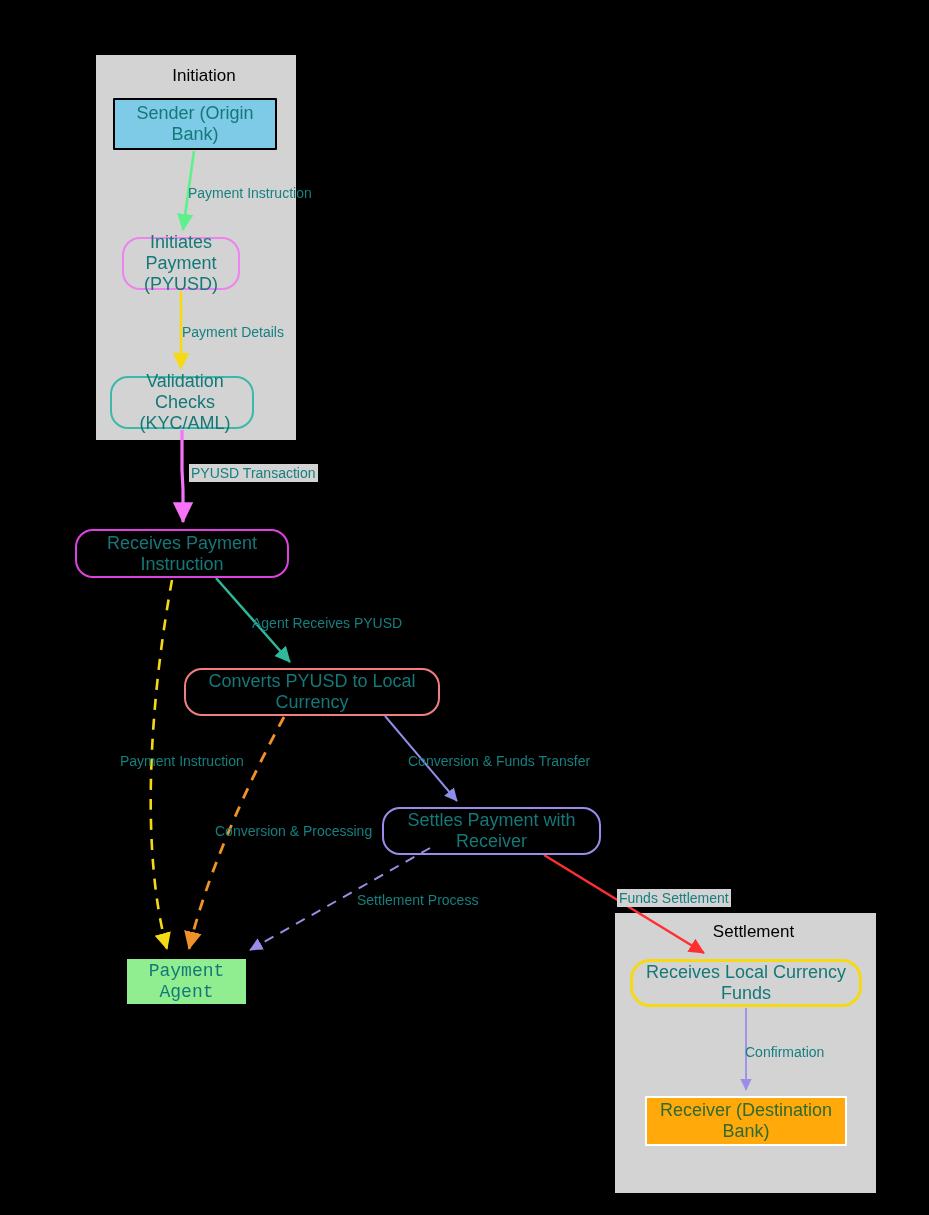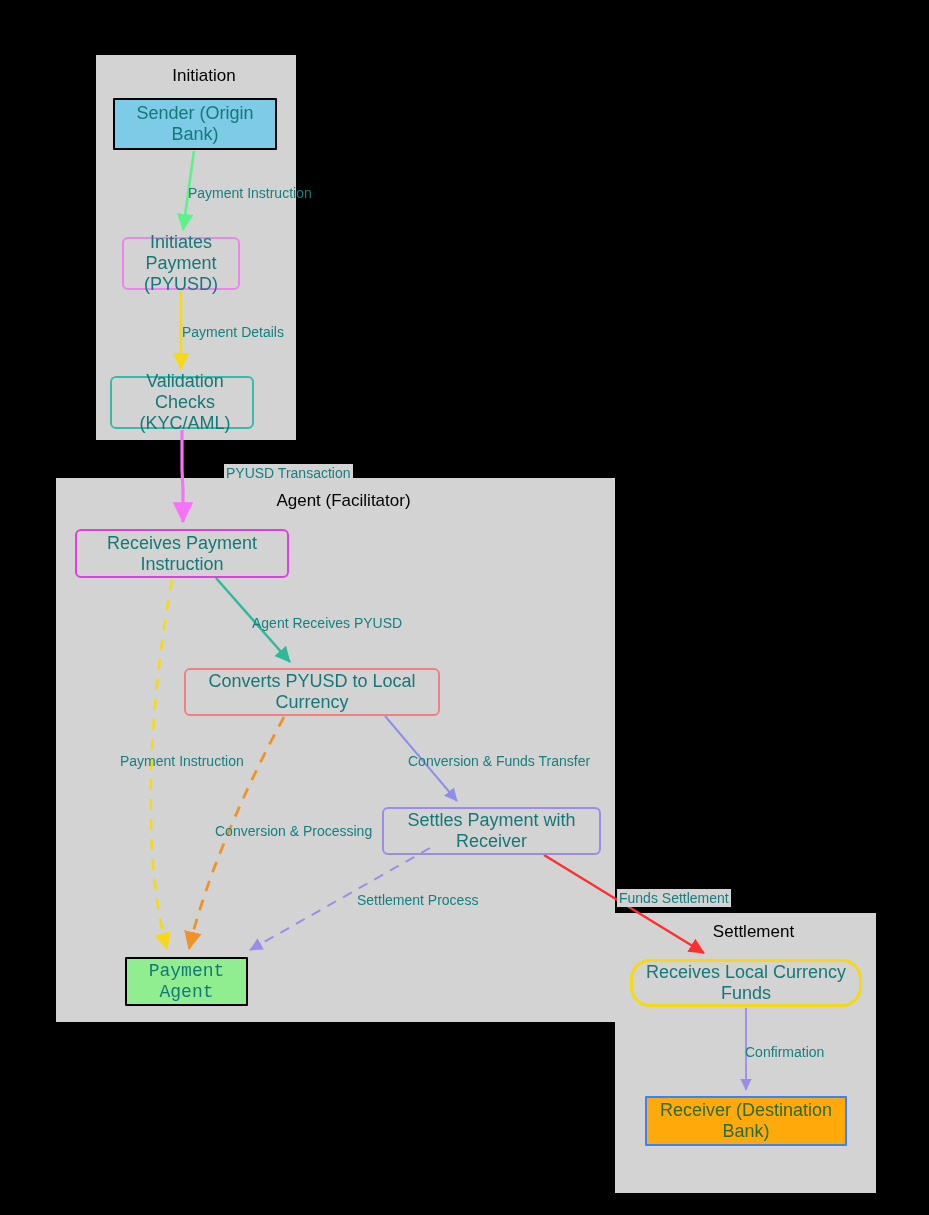--- a/index.html
+++ b/index.html
@@ -57,42 +57,42 @@
     line-height: 1.15;
     color: #157878;
     font-family: "Liberation Sans", sans-serif;
     white-space: pre-line;
   }
   .node.rect {
     border: 2px solid #000000;
     border-radius: 1px;
   }
   .node.round {
-    border-radius: 6px;
+    border-radius: 18px;
     background: transparent;
   }
 
   #node-sender   { left: 113px; top: 98px;  width: 164px; height: 52px;
                    background: #7ecbe8; }
   #node-initiates{ left: 122px; top: 237px; width: 118px; height: 53px;
                    border: 2px solid #ee82ee; }
   #node-validate { left: 110px; top: 376px; width: 144px; height: 53px;
                    border: 2px solid #3cb8ab; padding-left: 6px; }
   #node-receives { left: 75px;  top: 529px; width: 214px; height: 49px;
                    border: 2px solid #e040e0; }
   #node-converts { left: 184px; top: 668px; width: 256px; height: 48px;
                    border: 2px solid #f08080; }
   #node-settles  { left: 382px; top: 807px; width: 219px; height: 48px;
                    border: 2px solid #9c8ce8; }
   #node-agentbox { left: 125px; top: 957px; width: 123px; height: 49px;
                    background: #90ee90; border: 2px solid #000000; font-family: Liberation Mono, monospace; }
   #node-localfunds { left: 630px; top: 959px; width: 232px; height: 48px;
                    border: 3px solid #f5d914; border-radius: 20px; }
   #node-receiver { left: 645px; top: 1096px; width: 202px; height: 50px;
-                   background: #ffa90a; border: 2px solid #3b82f6;
+                   background: #ffa90a; border: 2px solid #ffffff;
                    color: #2e6b33; }
 
   
   #edges {
     position: absolute;
     left: 0; top: 0;
     width: 929px; height: 1215px;
     pointer-events: none;
   }
 
@@ -111,23 +111,20 @@
 </style>
 </head>
 <body>
 
 <div id="stage">
 
   <div class="panel" id="panel-initiation">
     <div class="panel-title" style="top:11px;">Initiation</div>
   </div>
 
-  <div class="panel" id="panel-agent">
-    <div class="panel-title" style="top:13px;">Agent (Facilitator)</div>
-  </div>
 
   <div class="panel" id="panel-settlement">
     <div class="panel-title" style="top:9px;">Settlement</div>
   </div>
 
   <svg id="edges" viewBox="0 0 929 1215" width="929" height="1215">
     <defs>
       <marker id="ah-green" markerWidth="9" markerHeight="9" refX="6.2" refY="3.2" orient="auto" markerUnits="strokeWidth">
         <path d="M0,0 L0,6.4 L6.6,3.2 z" fill="#5ef08a"></path>
       </marker>
@@ -192,21 +189,21 @@
   <div class="node rect" id="node-agentbox">Payment Agent</div>
 
   <div class="node round" id="node-localfunds">Receives Local Currency Funds</div>
 
   <div class="node rect" id="node-receiver">Receiver (Destination Bank)</div>
 
   <div class="edge-label" style="left:188px; top:185px;">Payment Instruction</div>
 
   <div class="edge-label" style="left:182px; top:324px;">Payment Details</div>
 
-  <div class="edge-label on-gap" style="left:189px; top:464px;margin-left:35px;">PYUSD Transaction</div>
+  <div class="edge-label on-gap" style="left:189px; top:464px;">PYUSD Transaction</div>
 
   <div class="edge-label" style="left:252px; top:615px;">Agent Receives PYUSD</div>
 
   <div class="edge-label" style="left:408px; top:753px;">Conversion &amp; Funds Transfer</div>
 
   <div class="edge-label on-gap" style="left:617px; top:889px;">Funds Settlement</div>
 
   <div class="edge-label" style="left:745px; top:1044px;">Confirmation</div>
 
   <div class="edge-label" style="left:120px; top:753px;">Payment Instruction</div>

